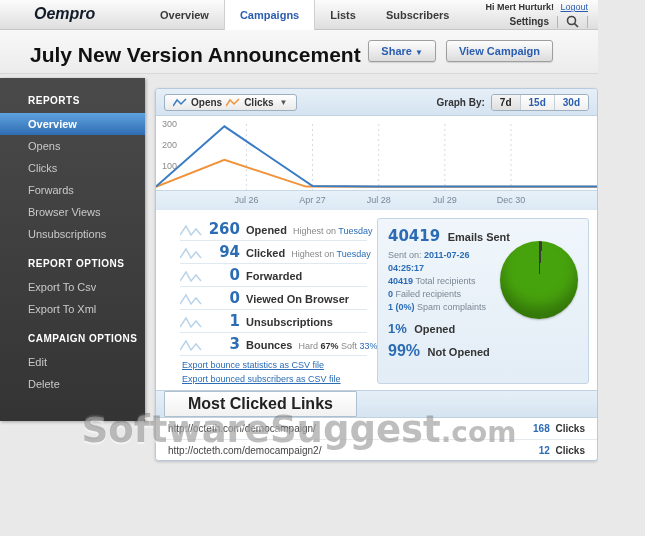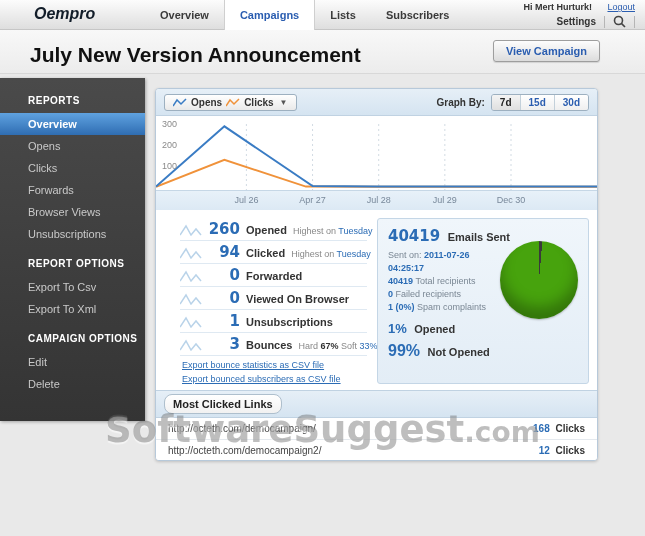--- a/index.html
+++ b/index.html
@@ -1,30 +1,30 @@
 <!DOCTYPE html>
 <html><head>
 <meta charset="utf-8">
 <style>
   * { margin:0; padding:0; box-sizing:border-box; }
   html,body { width:645px; height:536px; }
   body { font-family:"Liberation Sans", sans-serif; background:#e9e9e9; position:relative; overflow:hidden; }
-  #stage { position:absolute; top:0; left:0; width:645px; height:536px; background:#e9e9e9; overflow:hidden; }
+  #stage { position:absolute; top:0; left:0; width:598px; height:536px; background:#e9e9e9; overflow:hidden; }
 
   
   .topbar { position:absolute; top:0; left:0; right:0; height:30px;
             background:linear-gradient(#fcfcfc,#dedede); border-bottom:1px solid #c6c6c6; }
   .logo { position:absolute; left:34px; top:5px; font-style:italic; font-weight:bold;
           font-size:16px; color:#121d29; }
   .tabs { position:absolute; left:145px; top:0; height:30px; display:flex; }
   .tab { padding:0 15px; line-height:30px; font-size:11px; font-weight:bold; color:#3a3a3a; cursor:pointer; }
   .tab.active { background:#fff; color:#2a5db0; border-left:1px solid #cfcfcf; border-right:1px solid #cfcfcf; }
   .userline { position:absolute; right:10px; top:2px; font-size:9px; color:#333; }
   .userline .greet { font-weight:bold; }
-  .userline .logout { color:#2a5db0; text-decoration:underline; cursor:pointer; margin-left:13px; }
+  .userline .logout { color:#2a5db0; text-decoration:underline; cursor:pointer; margin-left:4px; }
   .settingsline { position:absolute; right:10px; top:14px; height:15px; display:flex; align-items:center; gap:8px; }
   .settings-label { font-size:10px; font-weight:bold; color:#333; cursor:pointer; }
   .vdiv { width:1px; height:12px; background:#b5b5b5; }
   .search-btn { display:flex; align-items:center; cursor:pointer; }
 
   
   .titlebar { position:absolute; top:30px; left:0; right:0; height:44px;
               background:linear-gradient(#f8f8f8,#ececec); border-bottom:1px solid #d8d8d8; }
   .page-title { position:absolute; left:30px; top:13px; font-size:21px; font-weight:bold; color:#111; }
   .title-actions { position:absolute; right:45px; top:10px; display:flex; gap:10px; }
@@ -91,22 +91,22 @@
   .pct-line { margin-top:5px; }
   .pct-sm { font-size:13px; font-weight:bold; color:#2b6cb5; }
   .pct-lg { font-size:16px; font-weight:bold; color:#2b6cb5; }
   .pct-lab { font-size:11px; font-weight:bold; color:#333; margin-left:3px; }
   .pie { position:absolute; right:10px; top:22px; width:78px; height:78px; border-radius:50%;
          box-shadow:inset 0 -12px 14px rgba(0,0,0,0.28), 0 1px 2px rgba(0,0,0,0.25); }
 
   
   .links-strip { height:28px; background:linear-gradient(#e6eff7,#d5e4f1); border-top:1px solid #c0d2e2;
                  border-bottom:1px solid #c0d2e2; display:flex; align-items:center; padding:0 8px; }
-  .links-tab { background:linear-gradient(#fff,#f1f1f1); border:1px solid #aebfcd; border-radius:8px;
-               padding:3px 8px; font-size:11px; font-weight:bold; color:#222; }
+  .links-tab { background:linear-gradient(#fff,#f1f1f1); border:1px solid #aebfcd; border-radius:1px;
+               padding:3px 23px; font-size:16px; font-weight:bold; color:#222; }
   .link-row { display:flex; align-items:center; justify-content:space-between; padding:0 12px; height:21px;
               font-size:10px; background:#fff; }
   .link-row + .link-row { border-top:1px solid #e4e9ee; }
   .link-row:last-child { border-radius:0 0 3px 3px; }
   .link-url { color:#444; cursor:pointer; }
   .link-clicks .num { font-weight:bold; color:#2b6cb5; }
   .link-clicks .cl { font-weight:bold; color:#333; margin-left:3px; }
 
   
   .watermark { position:absolute; left:0; right:0; top:408px; text-align:center; z-index:40;
@@ -142,20 +142,24 @@
           <line x1="8.6" y1="8.6" x2="12" y2="12" stroke="#444" stroke-width="1.6"></line>
         </svg>
       </span>
       <span class="vdiv"></span>
     </div>
   </div>
 
   <div class="titlebar">
     <div class="page-title">July New Version Announcement</div>
     <div class="title-actions">
+      <button class="btn">
+        <span>Share</span>
+        <span class="caret">▼</span>
+      </button>
       <button class="btn">
         <span>View Campaign</span>
       </button>
     </div>
   </div>
 
   <div class="sidebar">
     <div class="side-heading">REPORTS</div>
     <div class="side-item active">Overview</div>
     <div class="side-item">Opens</div>

